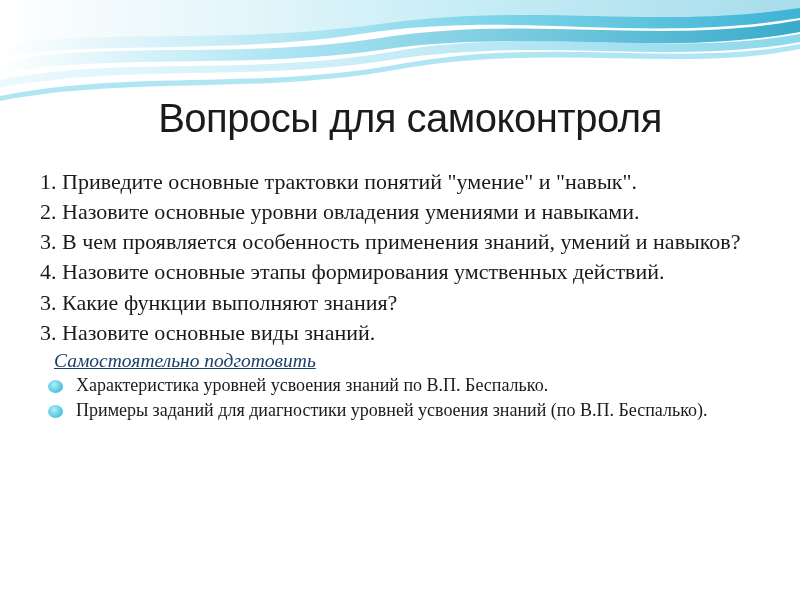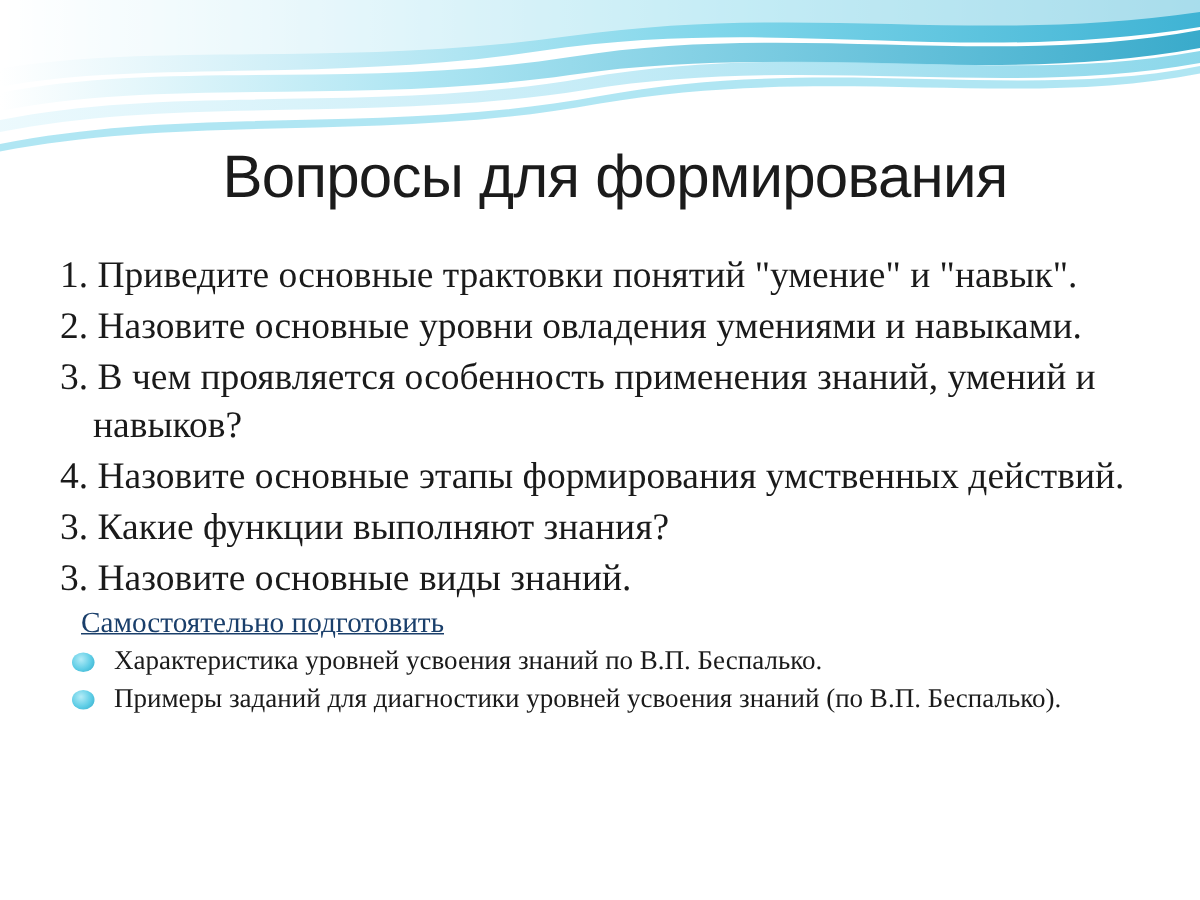--- a/index.html
+++ b/index.html
@@ -49,35 +49,36 @@
 
   #body-block {
     position: absolute;
     left: 40px;
     top: 168px;
     width: 720px;
   }
 
   .num-item {
     font-family: "Liberation Serif", serif;
-    font-size: 25px;
+    font-size: 22px;
     color: #1a1a1a;
     line-height: 1.28;
     margin: 0 0 2px 0;
     padding-left: 22px;
     text-indent: -22px;
   }
 
   .section-label {
     font-family: "Liberation Serif", serif;
     font-size: 19.5px;
     color: #1a3f6b;
     text-decoration: underline;
     margin: 3px 0 2px 14px;
     font-weight: normal;
+    font-style: italic;
   }
 
   .bullet-item {
     position: relative;
     font-family: "Liberation Serif", serif;
     font-size: 18px;
     color: #1a1a1a;
     line-height: 1.28;
     margin: 0 0 2px 0;
     padding-left: 36px;
@@ -119,21 +120,21 @@
         <stop offset="100%" stop-color="#7fd3e8"></stop>
       </linearGradient>
     </defs>
     <path d="M0,0 L800,0 L800,18 C640,44 520,10 360,34 C220,55 90,40 0,58 Z" fill="url(#g1)"></path>
     <path d="M0,0 L800,0 L800,8 C650,30 540,2 380,24 C230,45 100,28 0,46 Z" fill="#ffffff" opacity="0.55"></path>
     <path d="M0,62 C110,40 240,60 380,38 C530,14 660,46 800,20 L800,32 C660,58 530,28 380,50 C240,70 110,52 0,74 Z" fill="url(#g2)" opacity="0.95"></path>
     <path d="M0,80 C120,56 250,76 390,52 C540,26 670,58 800,34 L800,42 C670,66 540,36 390,60 C250,82 120,64 0,88 Z" fill="url(#g3)" opacity="0.9"></path>
     <path d="M0,96 C130,70 260,90 400,64 C550,36 680,68 800,44 L800,49 C680,73 550,43 400,69 C260,95 130,76 0,101 Z" fill="#8fdcee" opacity="0.7"></path>
   </svg>
 
-  <div id="title">Вопросы для формирования</div>
+  <div id="title">Вопросы для самоконтроля</div>
 
   <div id="body-block">
 
     <p class="num-item">1. Приведите основные трактовки понятий "умение" и "навык".</p>
     <p class="num-item">2. Назовите основные уровни овладения умениями и навыками.</p>
     <p class="num-item">3. В чем проявляется особенность применения знаний, умений и навыков?</p>
     <p class="num-item">4. Назовите основные этапы формирования умственных действий.</p>
     <p class="num-item">3. Какие функции выполняют знания?</p>
     <p class="num-item">3. Назовите основные виды знаний.</p>
 

